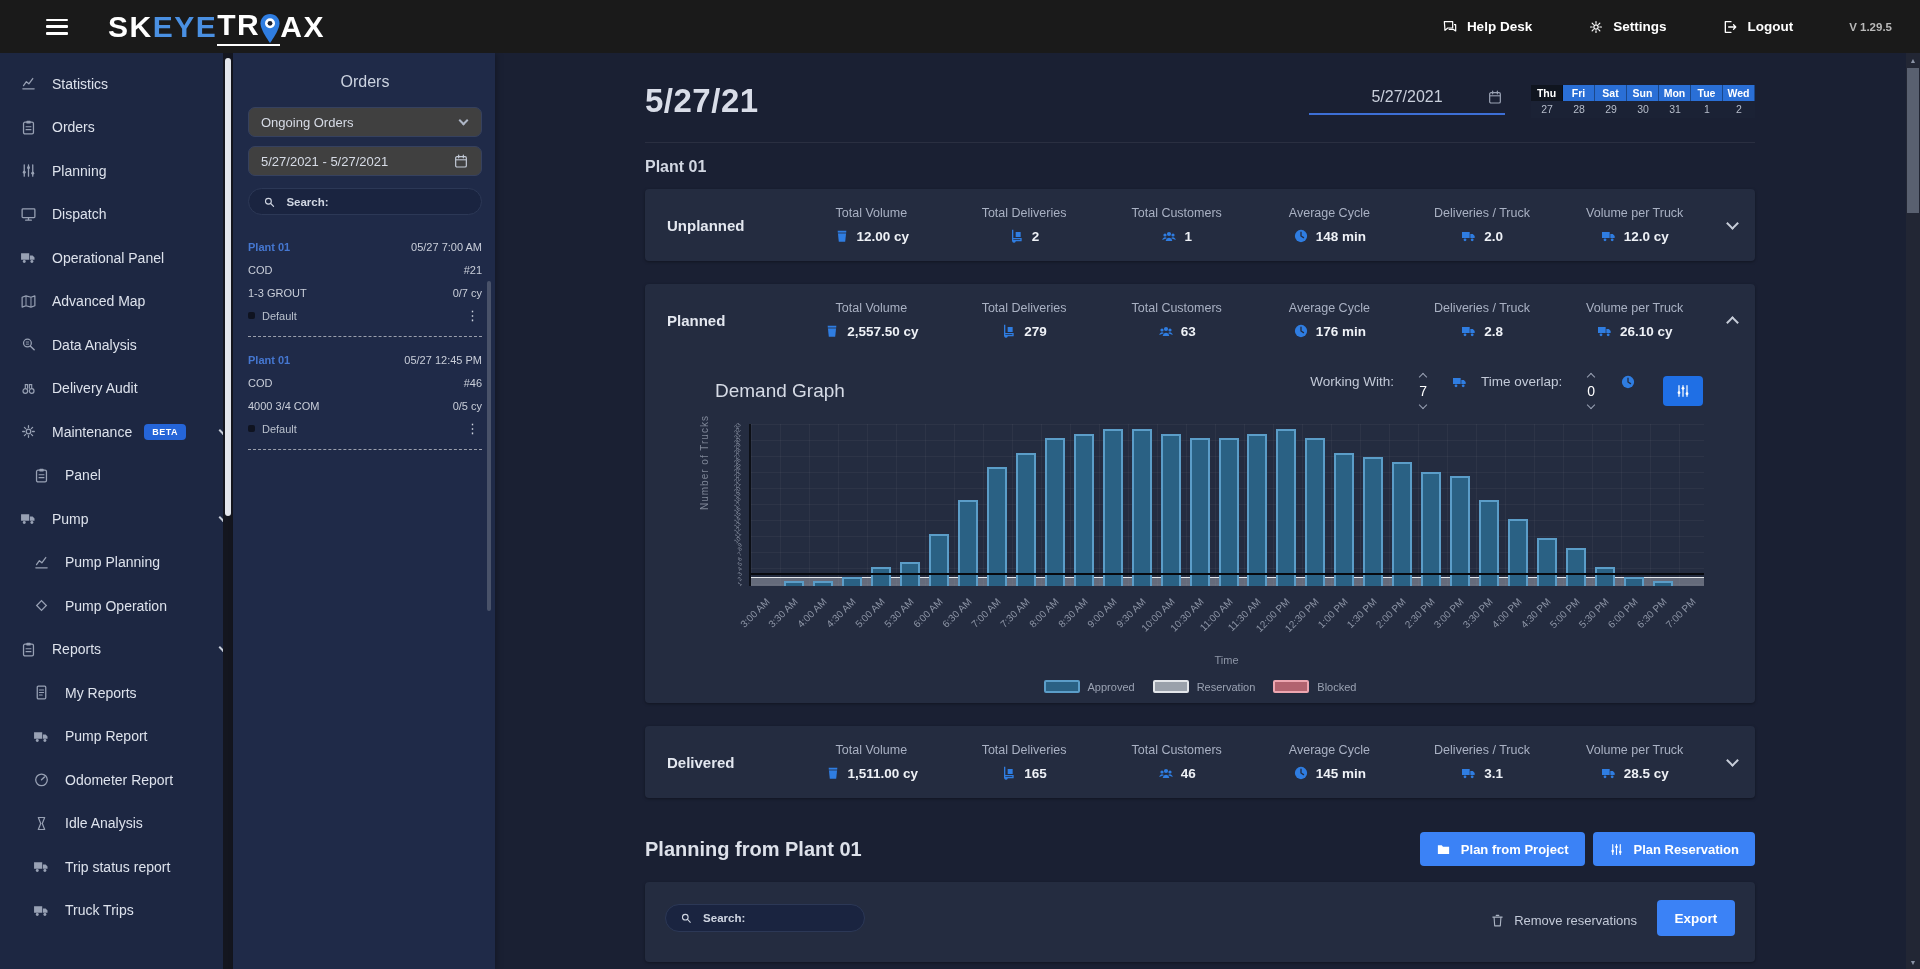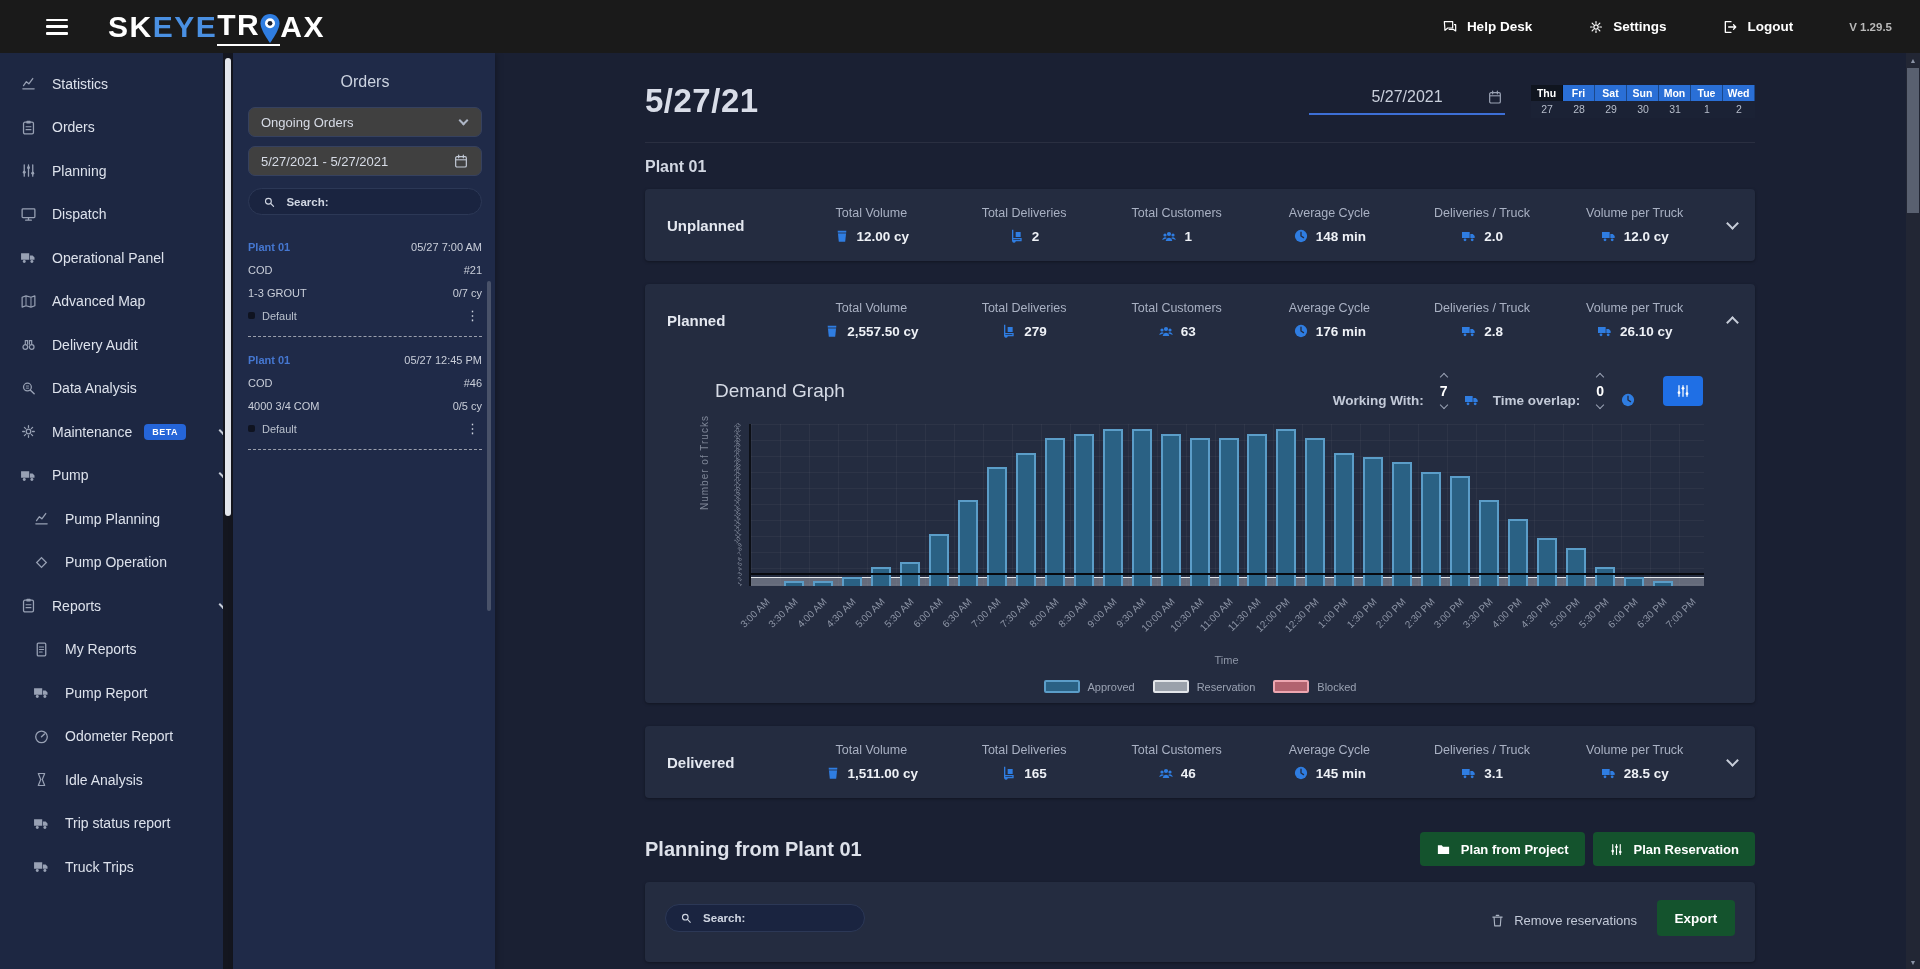--- a/index.html
+++ b/index.html
@@ -97,21 +97,21 @@
   
   .planned-card { padding-bottom:10px; }
   .demand-header { display:flex; align-items:center; margin:18px 52px 0 70px; }
   .demand-title { font-size:19px; color:#d6dbe6; }
   .demand-controls { margin-left:auto; display:flex; align-items:center; gap:13px; font-size:13.5px; color:#c3cad8; }
   .spin { display:flex; flex-direction:column; align-items:center; gap:3px; }
   .spin .num { font-size:14px; color:#fff; }
   .caret { width:6px; height:6px; border-left:1.5px solid #9aa2b4; border-top:1.5px solid #9aa2b4; cursor:pointer; }
   .caret.up { transform:rotate(45deg); }
   .caret.dn { transform:rotate(225deg); }
-  .ctrl { display:flex; align-items:flex-end; gap:16px;font-weight:bold; }
+  .ctrl { display:flex; align-items:flex-start; gap:25px; }
   .ctrl .icn { width:16px; height:16px; color:#2f7de1; }
   .plan-btn { width:40px; height:30px; background:#1f6fe5; border:0; border-radius:4px; margin-left:14px;
     display:flex; align-items:center; justify-content:center; cursor:pointer; }
   .plan-btn .icn { width:16px; height:16px; color:#fff; }
 
   .chart-wrap { position:relative; margin:16px 52px 0 58px; height:252px; }
   .ylab { position:absolute; left:-4px; top:86px; transform:rotate(-90deg); transform-origin:left top;
     font-size:10px; letter-spacing:1px; color:#7e8697; white-space:nowrap; }
   .yticks { position:absolute; left:22px; top:0; height:162px; width:16px; display:flex; flex-direction:column;
     justify-content:space-between; align-items:flex-end; }
@@ -129,21 +129,21 @@
     transform:rotate(-45deg); transform-origin:top right; white-space:nowrap; }
   .time-label { position:absolute; left:46px; top:230px; width:955px; text-align:center; font-size:11px; color:#8d95a6; }
   .legend { display:flex; justify-content:center; align-items:center; gap:18px; margin-top:4px; }
   .legend-item { display:flex; align-items:center; gap:8px; font-size:11px; color:#9aa2b2; }
   .legend-chip { width:36px; height:13px; border-radius:2px; border:2px solid; }
 
   
   .planning-row { margin-top:34px; display:flex; align-items:center; }
   .planning-title { font-size:20px; font-weight:bold; color:#dde1ea; }
   .planning-btns { margin-left:auto; display:flex; gap:8px; }
-  .blue-btn { height:34px; background:#14532d; border:0; border-radius:4px; color:#fff; font-weight:bold;
+  .blue-btn { height:34px; background:#3b82f6; border:0; border-radius:4px; color:#fff; font-weight:bold;
     font-size:13px; font-family:inherit; padding:0 16px; display:flex; align-items:center; gap:10px; cursor:pointer; }
   .blue-btn .icn { width:15px; height:15px; color:#fff; }
   .bottom-card { margin-top:16px; height:80px; padding:22px 20px 0; display:flex; align-items:flex-start; }
   .bottom-search { width:200px; height:28px; border-radius:14px; background:#1a2440; border:1px solid #2c3856;
     display:flex; align-items:center; padding:0 14px; gap:11px; }
   .bottom-search .icn { width:14px; height:14px; color:#cfd5e1; }
   .bottom-search input { background:transparent; border:0; outline:none; width:100%; color:#d0d6e2;
     font-size:11.5px; font-weight:bold; font-family:inherit; }
   .bottom-search input::placeholder { color:#d0d6e2; opacity:1; }
   .bottom-right { margin-left:auto; display:flex; align-items:center; gap:20px; }
@@ -348,37 +348,43 @@
           <span class="side-label">Operational Panel</span>
         </div>
         <div class="side-item">
           <svg class="icn">
             <use href="#sym-map"></use>
           </svg>
           <span class="side-label">Advanced Map</span>
         </div>
         <div class="side-item">
           <svg class="icn">
+            <use href="#sym-search-doc"></use>
+          </svg>
+          <span class="side-label">Data Analysis</span>
+        </div>
+        <div class="side-item">
+          <svg class="icn">
             <use href="#sym-binoculars"></use>
           </svg>
           <span class="side-label">Delivery Audit</span>
-        </div>
-        <div class="side-item">
-          <svg class="icn">
-            <use href="#sym-search-doc"></use>
-          </svg>
-          <span class="side-label">Data Analysis</span>
         </div>
         <div class="side-item">
           <svg class="icn">
             <use href="#sym-gears"></use>
           </svg>
           <span class="side-label">Maintenance</span>
           <span class="beta-badge">BETA</span>
           <span class="side-chev"></span>
+        </div>
+        <div class="side-item indent">
+          <svg class="icn">
+            <use href="#sym-clipboard"></use>
+          </svg>
+          <span class="side-label">Panel</span>
         </div>
         <div class="side-item">
           <svg class="icn">
             <use href="#sym-truck"></use>
           </svg>
           <span class="side-label">Pump</span>
           <span class="side-chev"></span>
         </div>
         <div class="side-item indent">
           <svg class="icn">

